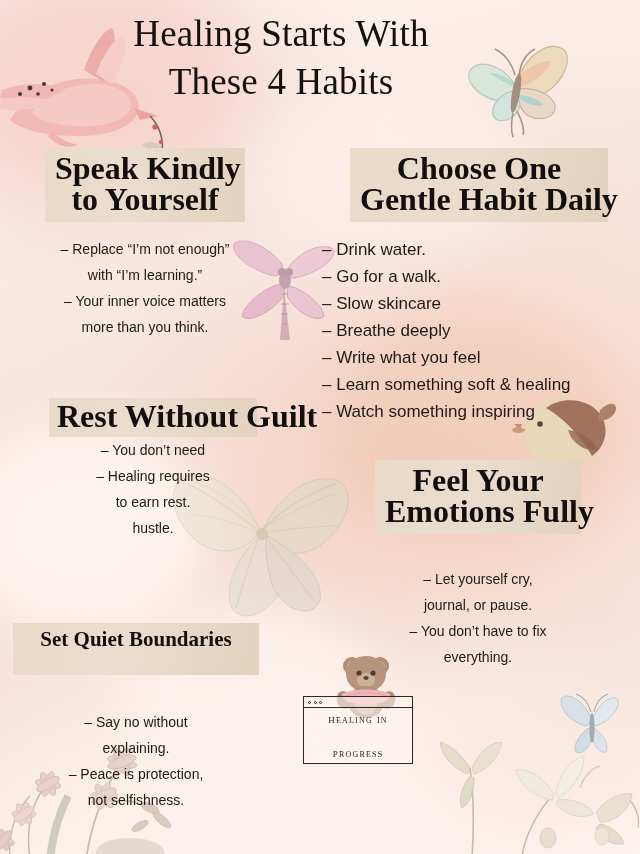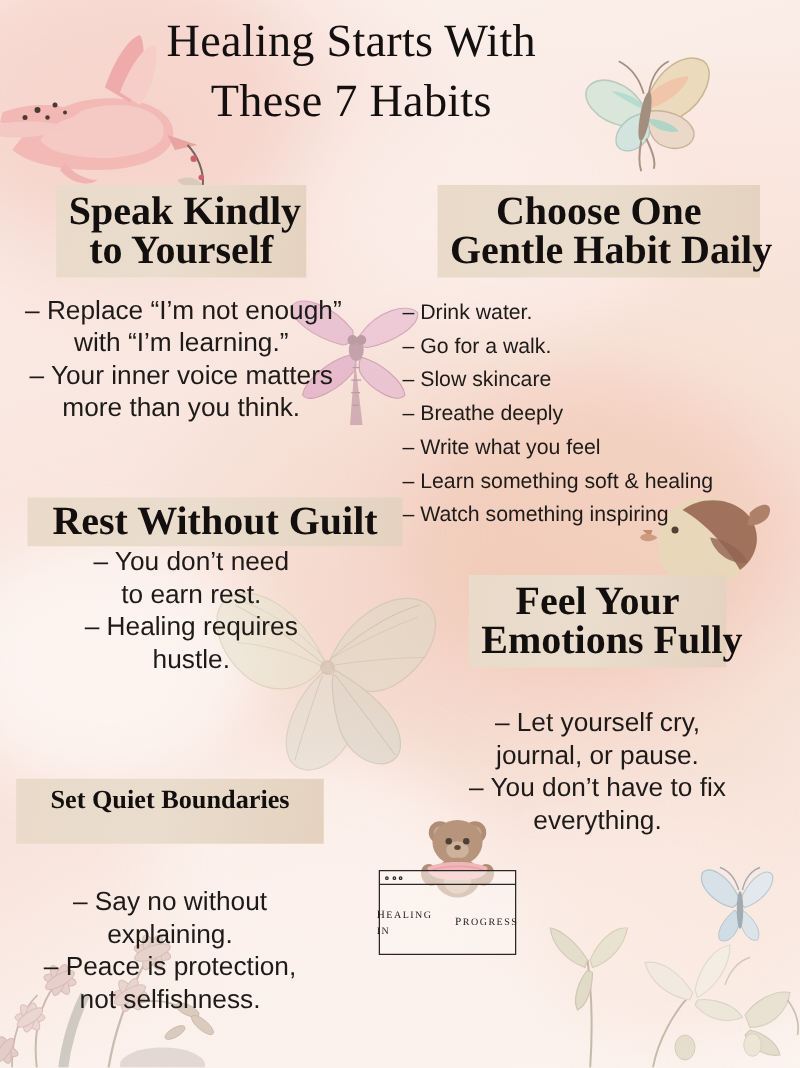--- a/index.html
+++ b/index.html
@@ -63,37 +63,37 @@
     font-weight: bold;
     font-size: 32px;
     line-height: 31px;
     color: #130f0e;
     white-space: nowrap;
   }
 
   .body-list { margin-top: 14px; }
   .body-item {
     font-family: "Liberation Sans", sans-serif;
-    font-size: 21px;
+    font-size: 14px;
     line-height: 26px;
     color: #1d1a18;
     white-space: nowrap;
   }
 
   
   #sec-speak      { top: 148px; left: 20px;  width: 250px; text-align: center; }
   #sec-speak .head-box { width: 200px; }
 
   #sec-choose     { top: 148px; left: 318px; width: 322px; text-align: center; }
   #sec-choose .head-box { width: 258px; }
   #sec-choose .body-list { text-align: left; padding-left: 4px; }
   #sec-choose .body-item { font-size: 17px; line-height: 27px; }
 
   #sec-rest       { top: 398px; left: 22px;  width: 262px; text-align: center; }
-  #sec-rest .head-box { width: 300px; padding: 3px 8px 5px; }
+  #sec-rest .head-box { width: 208px; padding: 3px 8px 5px; }
   #sec-rest .body-list { margin-top: 0; }
 
   #sec-feel       { top: 460px; left: 358px; width: 240px; text-align: center; }
   #sec-feel .head-box { width: 206px; }
   #sec-feel .body-list { margin-top: 32px; }
 
   #sec-bounds     { top: 623px; left: 12px;  width: 248px; text-align: center; }
   #sec-bounds .head-box { width: 246px; padding: 3px 8px 22px; }
   #sec-bounds .head-line { font-size: 21px; line-height: 27px; }
   #sec-bounds .body-list { margin-top: 34px; }
@@ -112,21 +112,21 @@
     border-bottom: 1.6px solid #2a2724;
     display: flex; align-items: center; gap: 2.5px;
     padding-left: 4px;
   }
   #healing-card .dot {
     width: 3px; height: 3px; border-radius: 50%;
     border: 0.8px solid #2a2724;
   }
   #healing-card .card-text {
     height: 55px;
-    display: flex; flex-direction: row;
+    display: flex; flex-direction: column;
     align-items: center; justify-content: center;
     gap: 18px;
   }
   #healing-card .card-line {
     font-family: "Liberation Serif", serif;
     font-size: 11.5px;
     letter-spacing: 1.2px;
     font-variant: small-caps;
     text-transform: lowercase;
     color: #211e1c;
@@ -320,21 +320,21 @@
       <path d="M170 82 C180 84, 192 92, 194 102 C182 104, 170 96, 166 86 Z" fill="#dcd6c3" stroke="#c5bdaa" stroke-width="0.9"></path>
       <ellipse cx="172" cy="94" rx="7" ry="9" fill="#e8e2cf" stroke="#cfc8b4" stroke-width="0.8"></ellipse>
       <path d="M200 58 C206 66, 210 76, 208 86" stroke="#b9b09c" stroke-width="1.3" fill="none"></path>
       <ellipse cx="118" cy="96" rx="8" ry="10" fill="#ded8c4" stroke="#c6bfa9" stroke-width="0.8"></ellipse>
       <path d="M150 46 C154 34, 162 26, 170 24" stroke="#c6bda6" stroke-width="1.1" fill="none"></path>
     </g>
   </svg>
 
   <div class="title-block">
     <div class="title-line">Healing Starts With</div>
-    <div class="title-line">These 7 Habits</div>
+    <div class="title-line">These 4 Habits</div>
   </div>
 
   <div class="section" id="sec-speak">
     <div class="head-box">
       <div class="head-line">Speak Kindly</div>
       <div class="head-line">to Yourself</div>
     </div>
     <div class="body-list">
       <div class="body-item">– Replace “I’m not enough”</div>
       <div class="body-item">with “I’m learning.”</div>
@@ -358,22 +358,22 @@
       <div class="body-item">– Watch something inspiring</div>
     </div>
   </div>
 
   <div class="section" id="sec-rest">
     <div class="head-box">
       <div class="head-line">Rest Without Guilt</div>
     </div>
     <div class="body-list">
       <div class="body-item">– You don’t need</div>
+      <div class="body-item">– Healing requires</div>
       <div class="body-item">to earn rest.</div>
-      <div class="body-item">– Healing requires</div>
       <div class="body-item">hustle.</div>
     </div>
   </div>
 
   <div class="section" id="sec-feel">
     <div class="head-box">
       <div class="head-line">Feel Your</div>
       <div class="head-line">Emotions Fully</div>
     </div>
     <div class="body-list">

